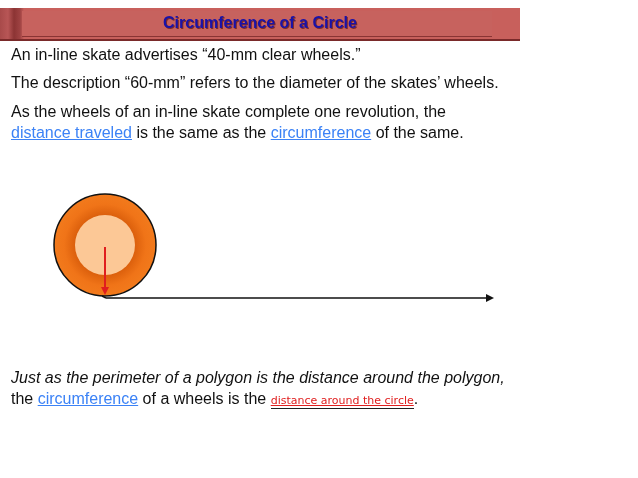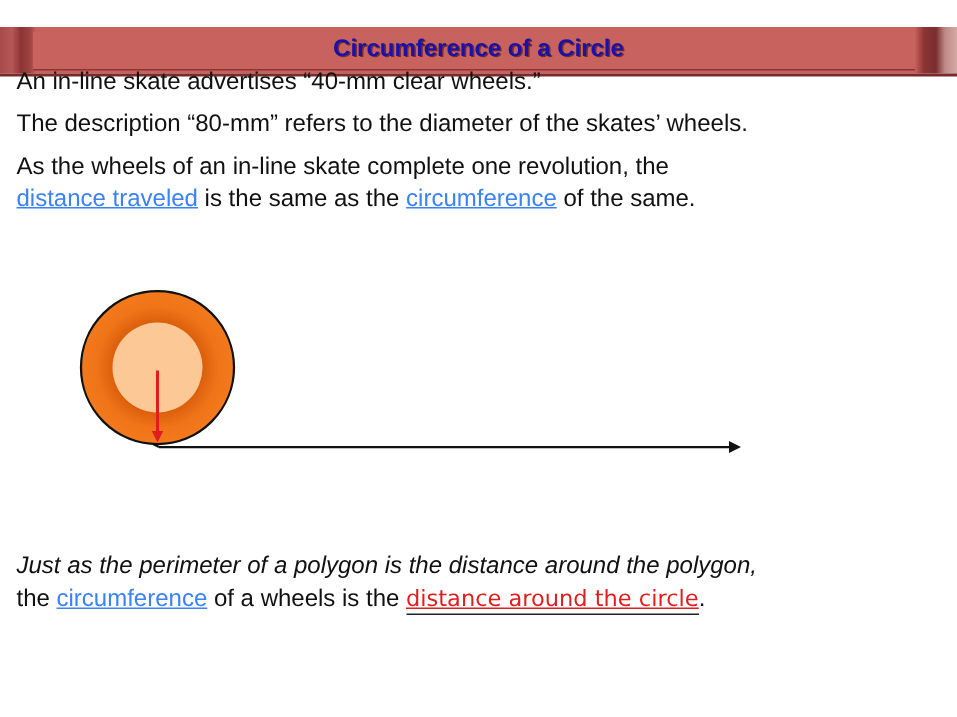--- a/index.html
+++ b/index.html
@@ -1,56 +1,56 @@
 <!DOCTYPE html>
 <html><head>
 <meta charset="utf-8">
 <style>
   html, body { margin: 0; padding: 0; }
   body {
     width: 638px; height: 478px; background: #ffffff; position: relative; overflow: hidden;
     font-family: "Liberation Sans", sans-serif; color: #111;
   }
   .banner {
-    position: absolute; left: 0; top: 18px; width: 638px; height: 33px;
+    position: absolute; left: 0; top: 8px; width: 520px; height: 33px;
     background: linear-gradient(to right, #a84a4a 0px, #b85656 8px, #8c3434 14px, #9e4242 20px, #c8605c 24px, #c8605c 610px, #8c3434 616px, #7a2e2e 624px, #c08a86 630px, #d4a8a6 638px);
     border-bottom: 2px solid #7a2a2a;
     box-sizing: border-box;
   }
   .banner-inner {
     position: absolute; left: 22px; right: 28px; top: 3px; bottom: 2px;
     background: #c7625e;
     border-bottom: 1px solid #8a3434;
   }
   .title {
     position: absolute; left: 0; right: 0; top: 6px; text-align: center;
     font-weight: bold; font-size: 16px; color: #1a12a8;
     text-shadow: 1px 1px 0 #7a2a2a;
   }
   .line {
     position: absolute; left: 11px; font-size: 16px; line-height: 20px; white-space: nowrap; color: #111;
   }
   .red { color: #3b82f6; text-decoration: underline; }
   .answer {
-    font-family: "DejaVu Sans", sans-serif; color: #e01e1e; font-size: 15px;
+    font-family: "DejaVu Sans", sans-serif; color: #e01e1e; font-size: 11px;
     text-decoration: underline; text-decoration-color: #e01e1e;
     border-bottom: 1.5px solid #222; padding-bottom: 1px;
   }
   svg.diagram { position: absolute; left: 0; top: 0; }
 </style>
 </head>
 <body>
 
 <div class="banner">
   <div class="banner-inner"></div>
   <div class="title">Circumference of a Circle</div>
 </div>
 
 <div class="line" style="top:45px;">An in-line skate advertises  “40-mm clear wheels.”</div>
-<div class="line" style="top:73px;">The description  “80-mm” refers to the diameter of the skates’ wheels.</div>
+<div class="line" style="top:73px;">The description  “60-mm” refers to the diameter of the skates’ wheels.</div>
 <div class="line" style="top:102px;">As the wheels of an in-line skate complete one revolution, the</div>
 <div class="line" style="top:123px;">
   <span class="red">distance traveled</span><span> is the same as the </span><span class="red">circumference</span><span> of the same.</span>
 </div>
 
 <svg class="diagram" width="638" height="478">
   <defs>
     <radialGradient id="rimGrad" cx="50%" cy="50%" r="50%">
       <stop offset="55%" stop-color="#d85c0a"></stop>
       <stop offset="80%" stop-color="#f07418"></stop>

